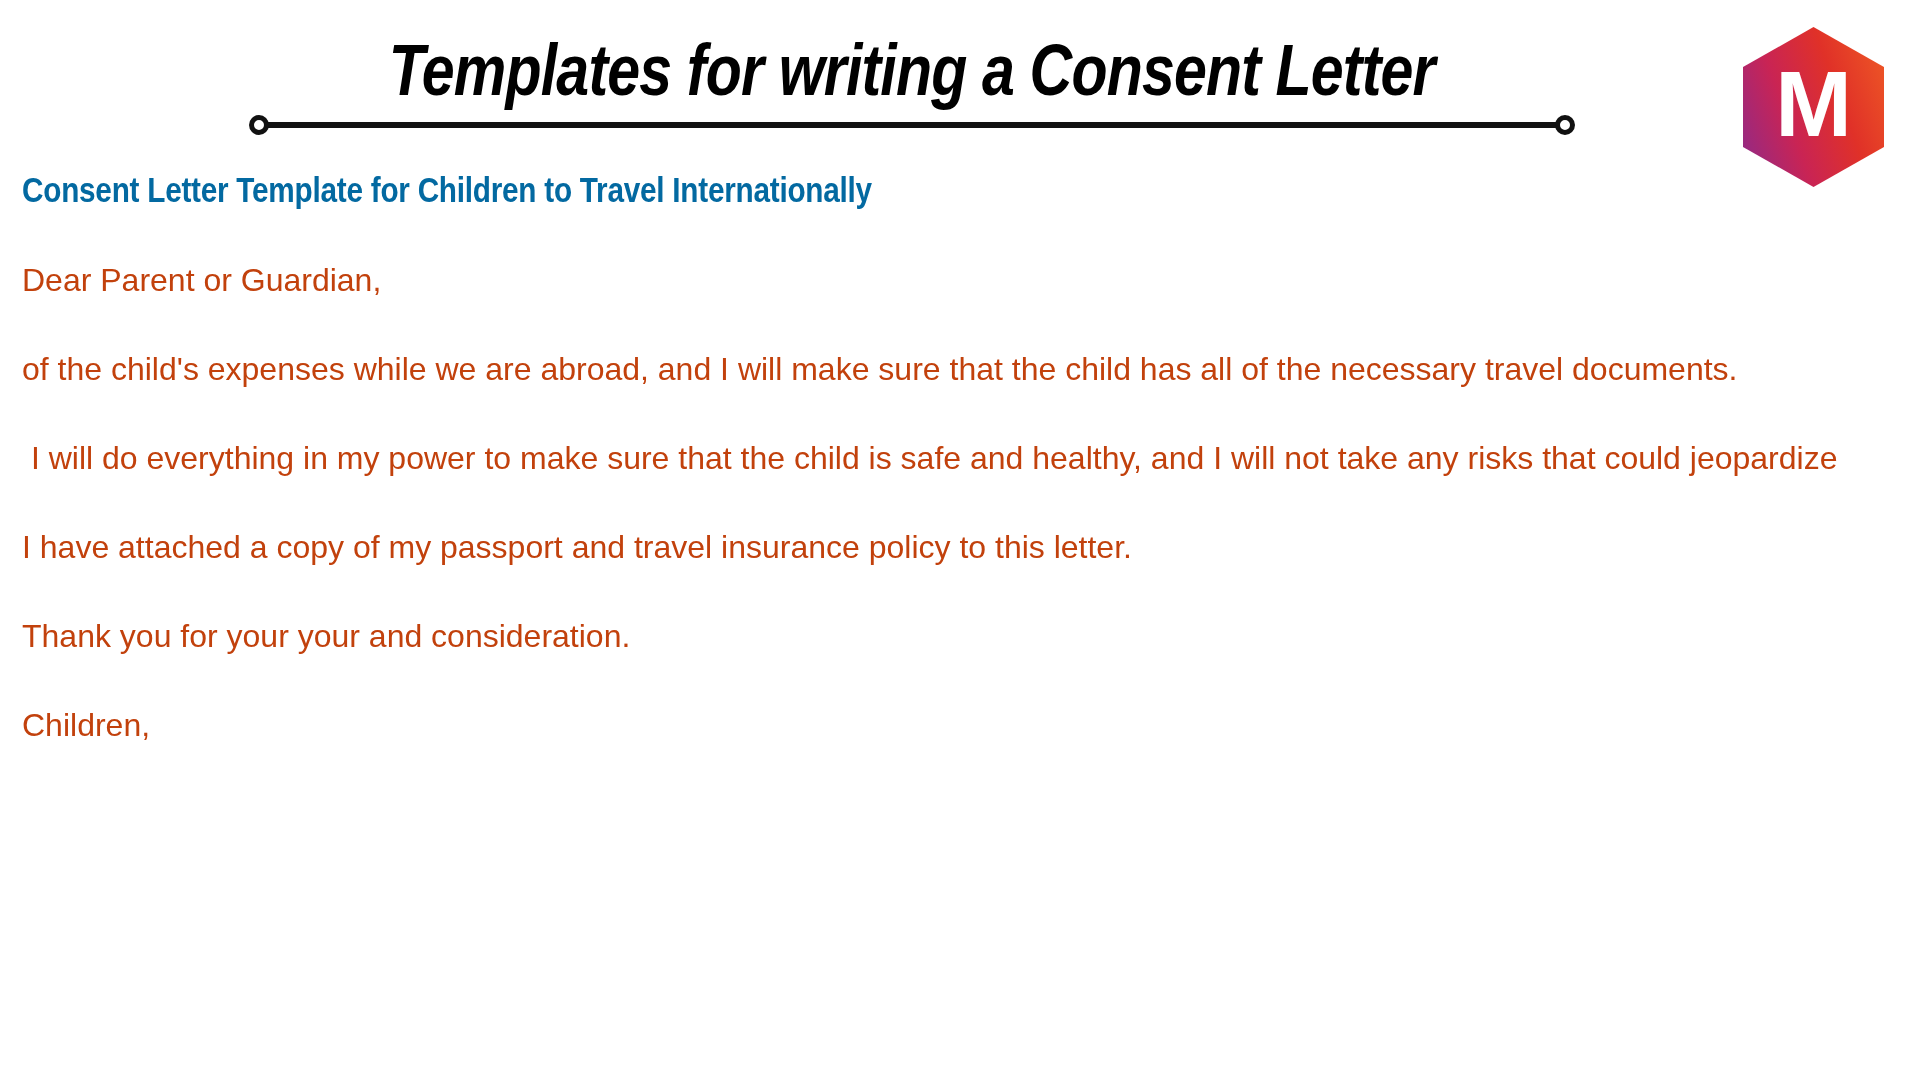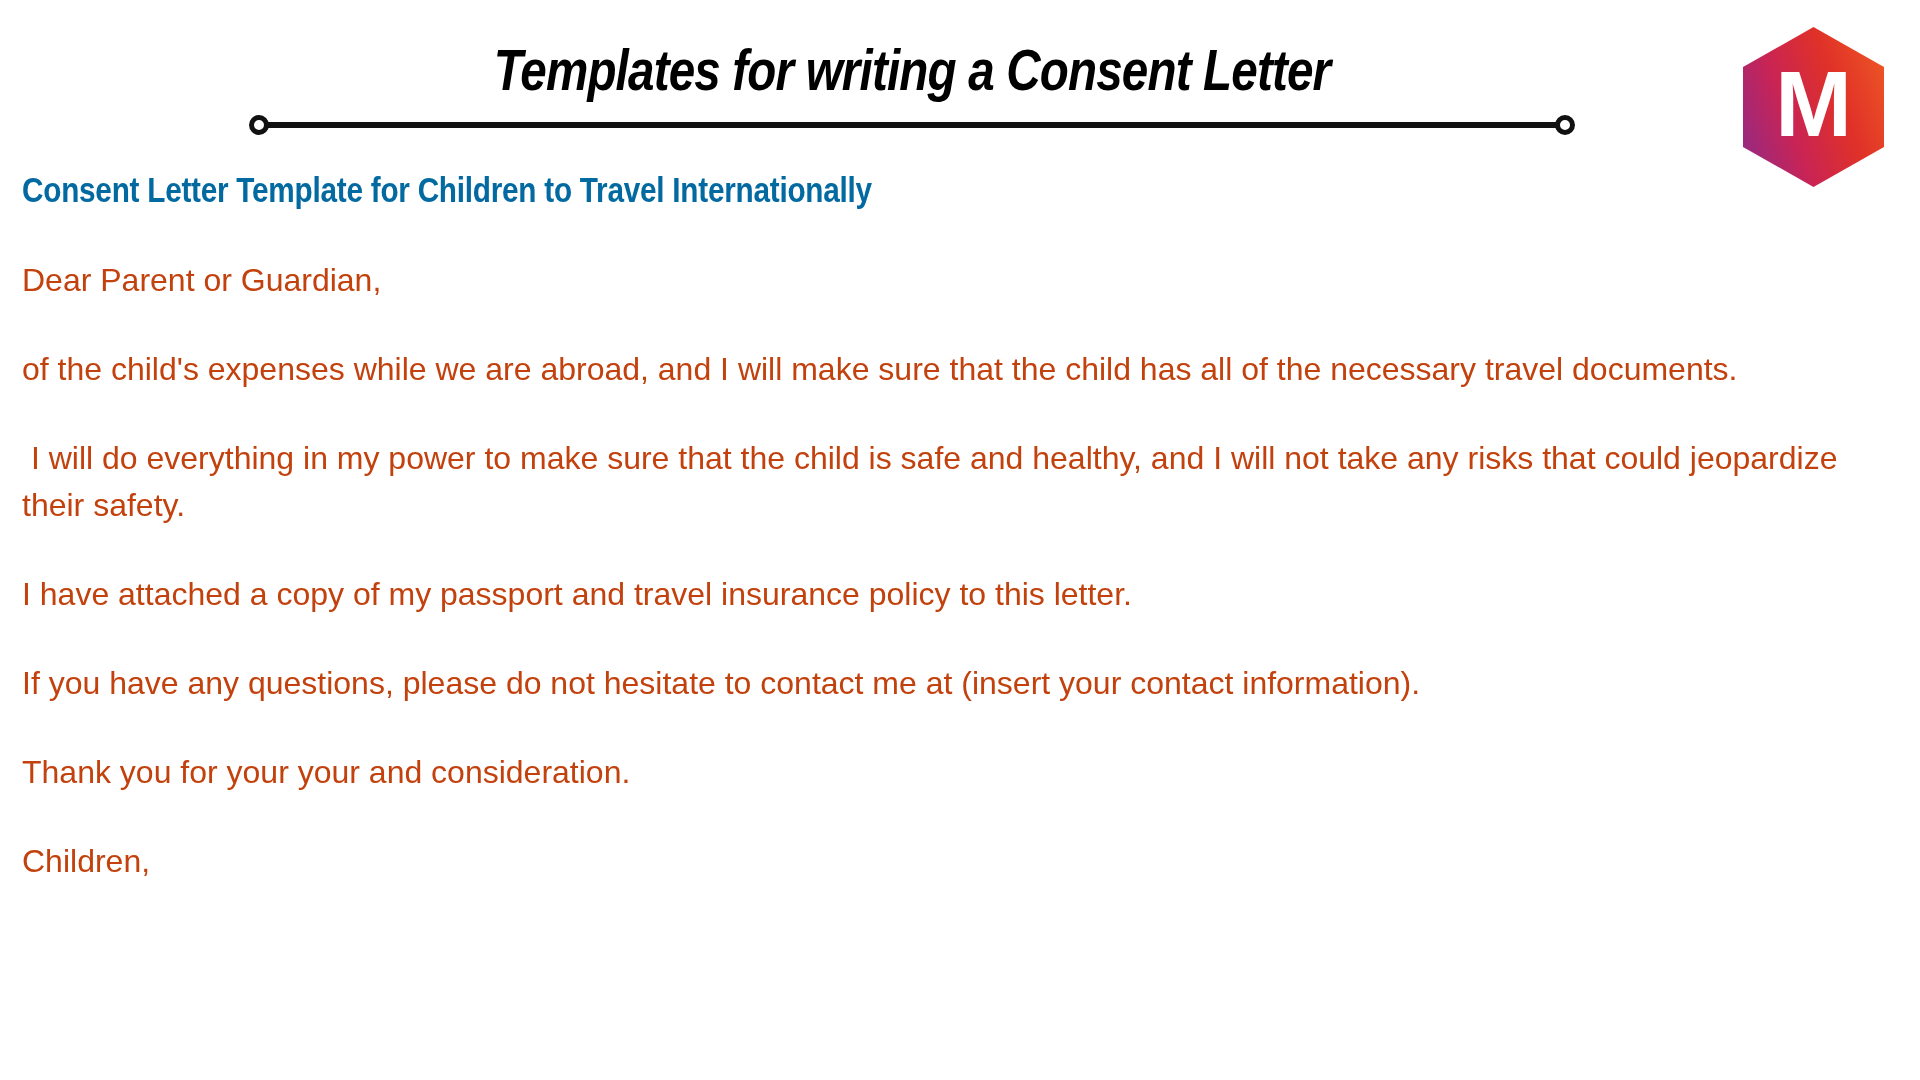--- a/index.html
+++ b/index.html
@@ -20,21 +20,21 @@
     position: absolute;
     left: 250px;
     top: 0;
     width: 1324px;
     text-align: center;
   }
   .title {
     margin-top: 26px;
     font-style: italic;
     font-weight: bold;
-    font-size: 58px;
+    font-size: 72px;
     line-height: 88px;
     letter-spacing: -1px;
     color: #000000;
     white-space: nowrap;
   }
   .title-text { display: inline-block; transform: scaleX(0.82); transform-origin: 50% 50%; }
   .underline {
     position: relative;
     margin: 8px 9px 0 9px;
     height: 6px;
@@ -132,30 +132,26 @@
     <p class="para">
       <span class="line">Dear Parent or Guardian,</span>
     </p>
 
     <p class="para">
       <span class="line">of the child's expenses while we are abroad, and I will make sure that the child has all of the necessary travel documents.</span>
     </p>
 
     <p class="para">
       <span class="line"> I will do everything in my power to make sure that the child is safe and healthy, and I will not take any risks that could jeopardize</span>
-      <span class="line">their safety.</span>
     </p>
 
     <p class="para">
       <span class="line">I have attached a copy of my passport and travel insurance policy to this letter.</span>
     </p>
 
-    <p class="para">
-      <span class="line">If you have any questions, please do not hesitate to contact me at (insert your contact information).</span>
-    </p>
 
     <p class="para">
       <span class="line">Thank you for your your and consideration.</span>
     </p>
 
     <p class="para">
       <span class="line">Children,</span>
     </p>
 
 

